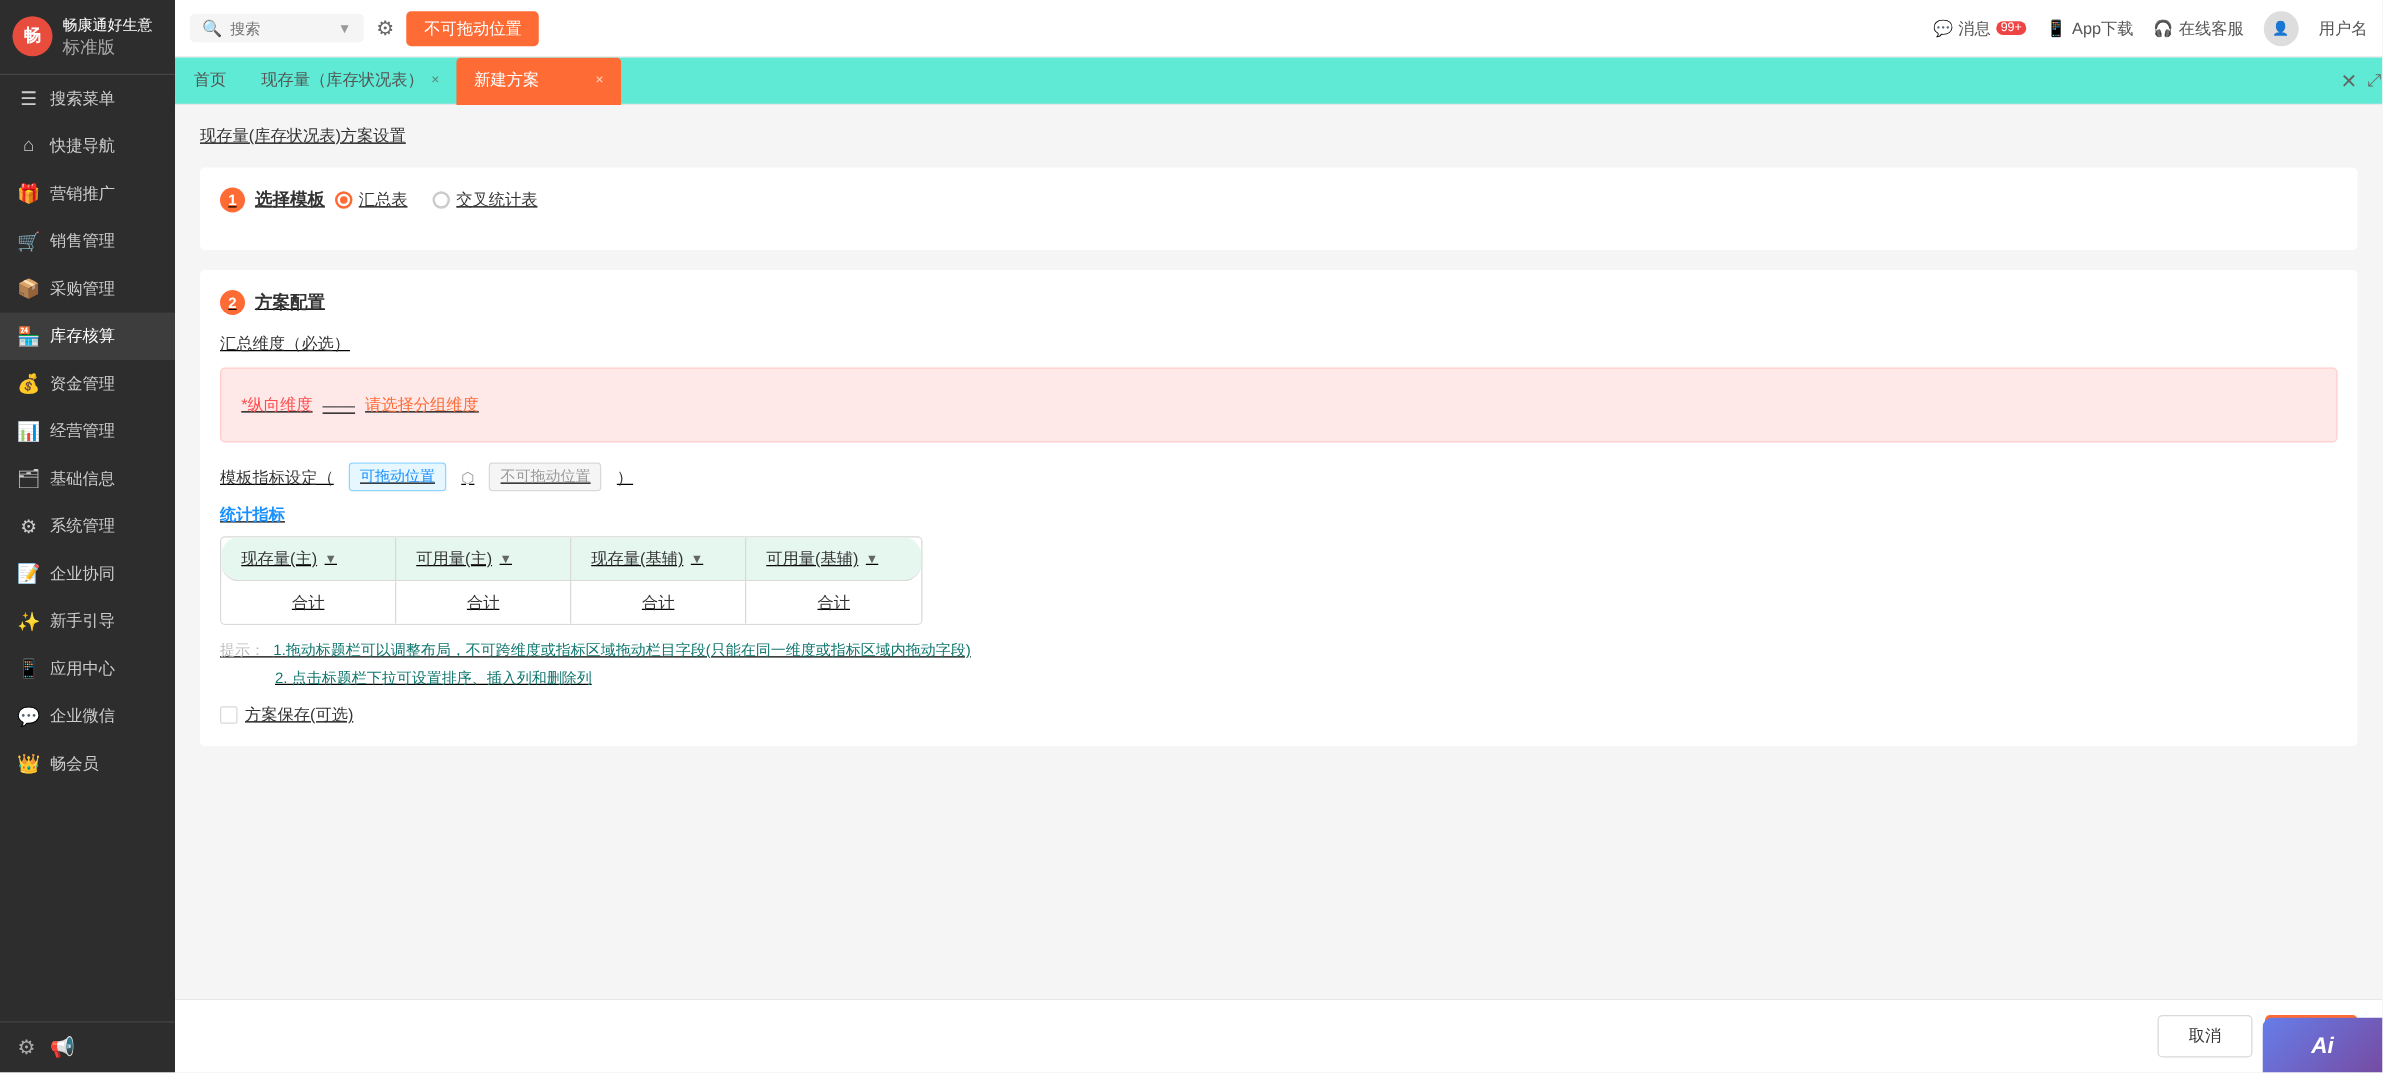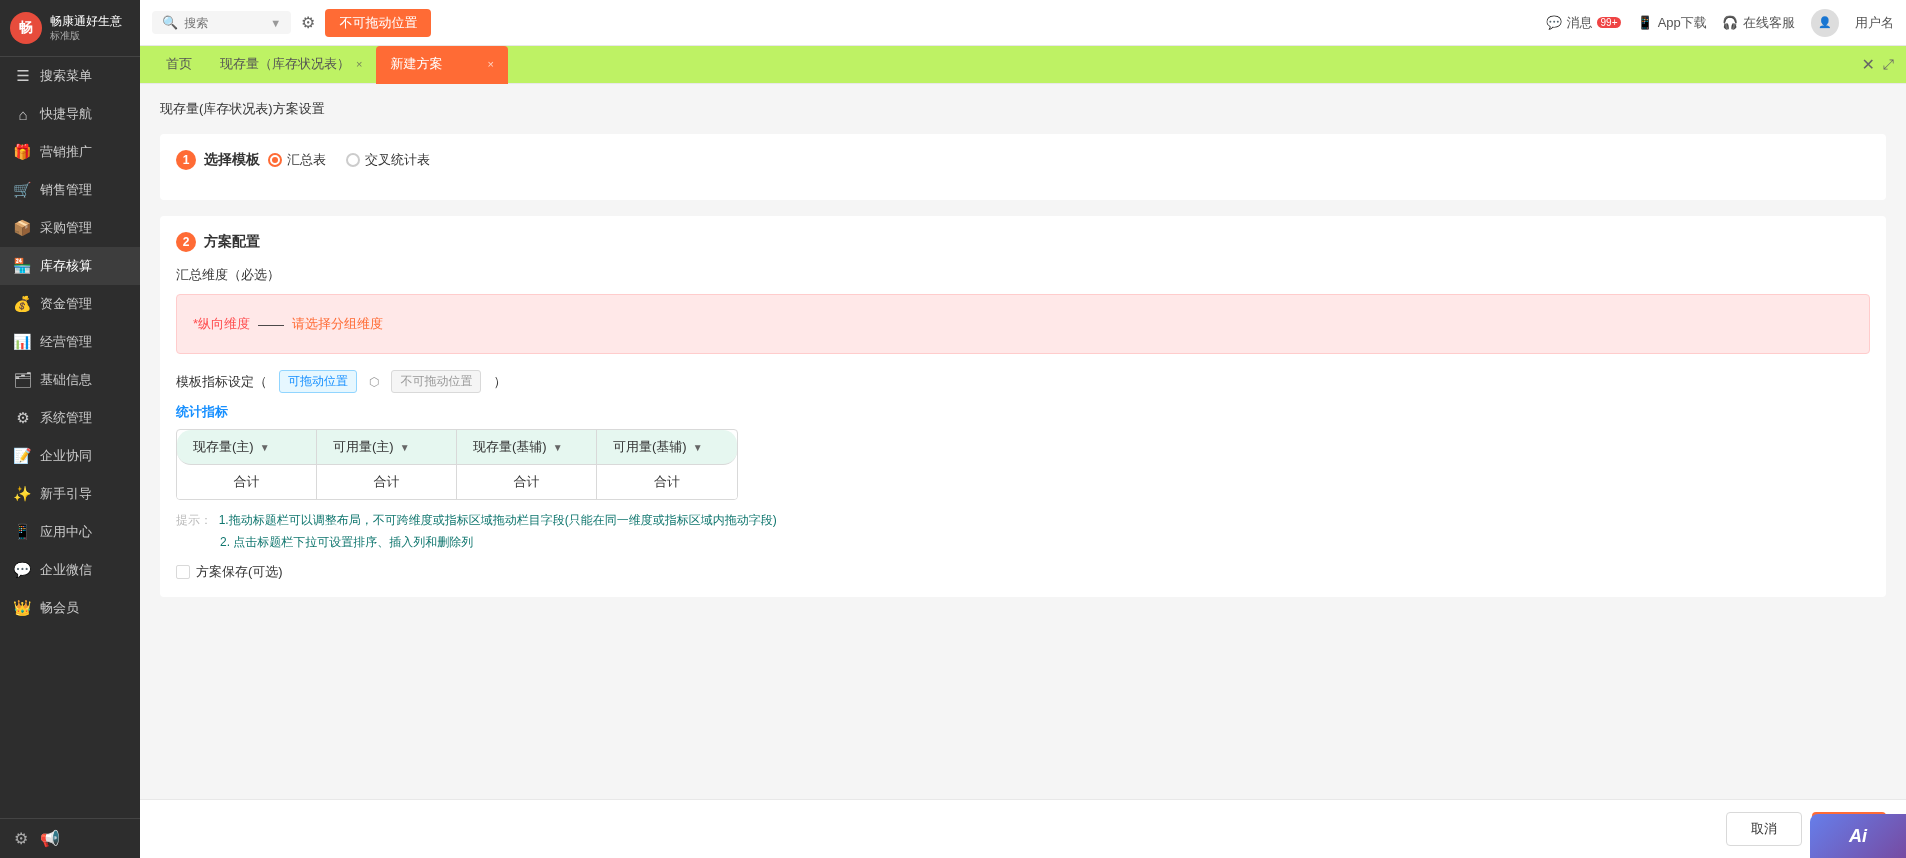--- a/index.html
+++ b/index.html
@@ -34,21 +34,21 @@
       font-size: 14px;
       font-weight: bold;
     }
     .sidebar-logo-text {
       color: #fff;
       font-size: 12px;
       line-height: 1.4;
     }
     .sidebar-logo-sub {
       color: #aaa;
-      font-size: 10px;
+      font-size: 14px;
     }
     .sidebar-scroll {
       flex: 1;
       overflow-y: auto;
       overflow-x: hidden;
     }
     .sidebar-item {
       display: flex;
       align-items: center;
       gap: 8px;
@@ -155,25 +155,25 @@
     .topbar-app { display: flex; align-items: center; gap: 4px; color: #555; font-size: 13px; cursor: pointer; }
     .topbar-service { display: flex; align-items: center; gap: 4px; color: #555; font-size: 13px; cursor: pointer; }
     .topbar-avatar {
       width: 28px; height: 28px; background: #ddd; border-radius: 50%; cursor: pointer;
       display: flex; align-items: center; justify-content: center; font-size: 11px; color: #888;
     }
     .topbar-username { color: #555; font-size: 13px; cursor: pointer; }
 
     
     .tabs {
-      background: #bef264;
+      background: #5eead4;
       display: flex;
       align-items: center;
       border-bottom: 1px solid #e8e8e8;
-      padding: 0 12px;
+      padding: 0 1px;
       height: 38px;
       flex-shrink: 0;
       gap: 0;
     }
     .tab {
       display: flex;
       align-items: center;
       padding: 8px 14px;
       font-size: 13px;
       color: #555;
@@ -202,20 +202,21 @@
     .tabs-close-icon { cursor: pointer; font-size: 16px; color: #666; }
     .tabs-expand-icon { cursor: pointer; font-size: 14px; color: #666; }
 
     
     .content {
       flex: 1;
       overflow-y: auto;
       padding: 16px 20px;
       background: #f5f5f5;
       position: relative;
+      text-decoration: underline;
     }
     .content-title {
       font-size: 13px;
       color: #333;
       margin-bottom: 16px;
     }
 
     
     .section {
       background: #fff;

